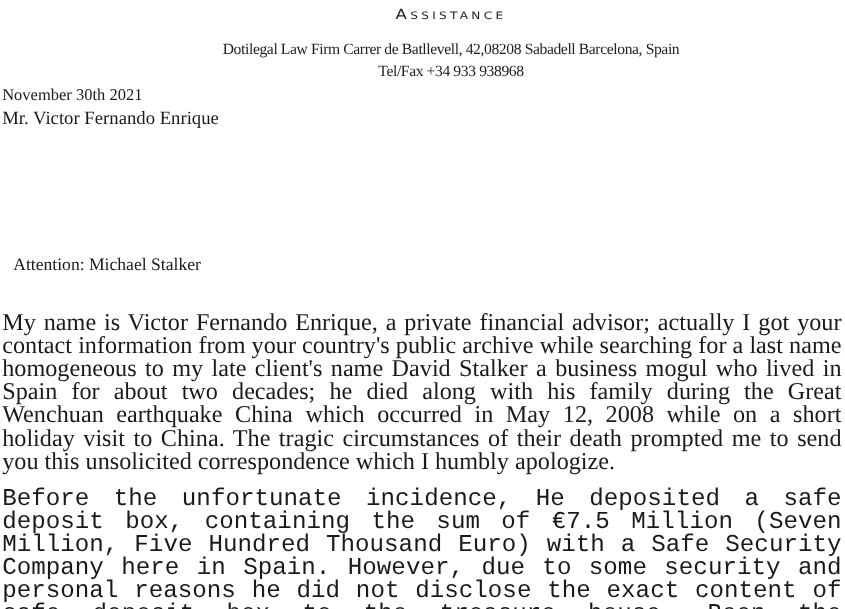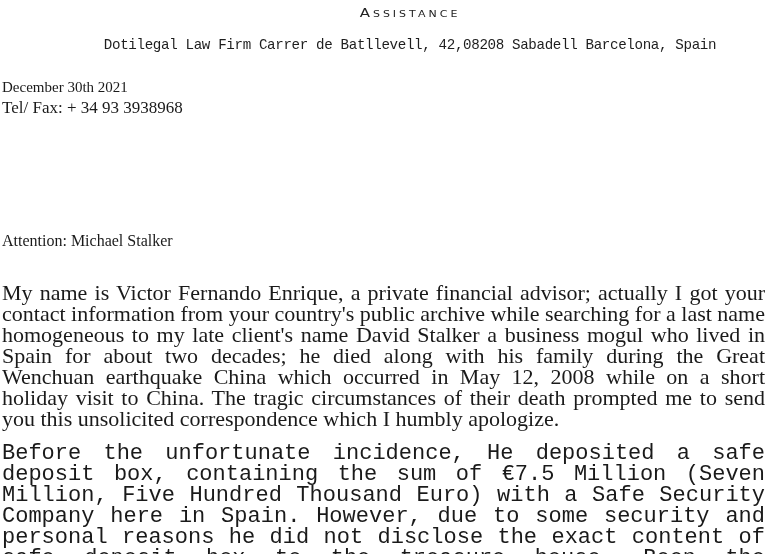--- a/index.html
+++ b/index.html
@@ -33,21 +33,21 @@
       transform: scaleY(0.85);
       color: #222;
       font-variant: small-caps;
     }
     .letterhead-address {
       position: absolute;
       top: 35px;
       left: 0; right: 0;
       text-align: center;
       padding-left: 52px;
-      font-family: Liberation Mono, monospace;
+      font-family: Liberation Serif, serif;
       font-size: 14.2px;
       line-height: 20px;
       color: #1e1e1e;
       letter-spacing: -0.35px;
     }
     .letterhead-address .line2 {
       display: block;
     }
     .sender {
       position: absolute;
@@ -61,21 +61,21 @@
       line-height: 20px;
       display: block;
     }
     .sender .row {
       display: block;
       font-size: 17px;
       line-height: 22px;
     }
     .attention {
       position: absolute;
-      left: 2px;
+      left: 12px;
       top: 230px;
       font-size: 16px;
       line-height: 22px;
     }
     .para {
       position: absolute;
       left: 2px;
       width: 763px;
       font-size: 22px;
       line-height: 21px;
@@ -87,25 +87,26 @@
   </style>
 </head>
 <body>
 
 <div class="page">
 
   <div class="letterhead-title">Assistance</div>
 
   <div class="letterhead-address">
     <span class="line1">Dotilegal  Law Firm Carrer de Batllevell, 42,08208 Sabadell Barcelona, Spain</span>
+    <span class="line2">Tel/Fax +34 933 938968</span>
   </div>
 
   <div class="sender">
-    <span class="date">December 30th 2021</span>
-    <span class="row">Tel/ Fax: + 34 93 3938968</span>
+    <span class="date">November 30th 2021</span>
+    <span class="row">Mr. Victor Fernando Enrique</span>
   </div>
 
   <div class="attention">Attention: Michael Stalker</div>
 
   <p class="para para1">My name is Victor Fernando Enrique, a private financial advisor; actually I got your contact information from your country's public archive while searching for a last name homogeneous to my late client's name David Stalker a business mogul who lived in Spain for about two decades; he died along with his family during the Great Wenchuan earthquake China which occurred in May 12, 2008 while on a short holiday visit to China. The tragic circumstances of their death prompted me to send you this unsolicited correspondence which I humbly apologize.</p>
   <p class="para para2">Before the unfortunate incidence, He deposited a safe deposit box, containing the sum of €7.5 Million (Seven Million, Five Hundred Thousand Euro) with a Safe Security Company here in Spain. However, due to some security and personal reasons he did not disclose the exact content of safe deposit box to the treasure house. Been the financial consultant and legal aid to</p>
 
 </div>
 
 </body></html>

